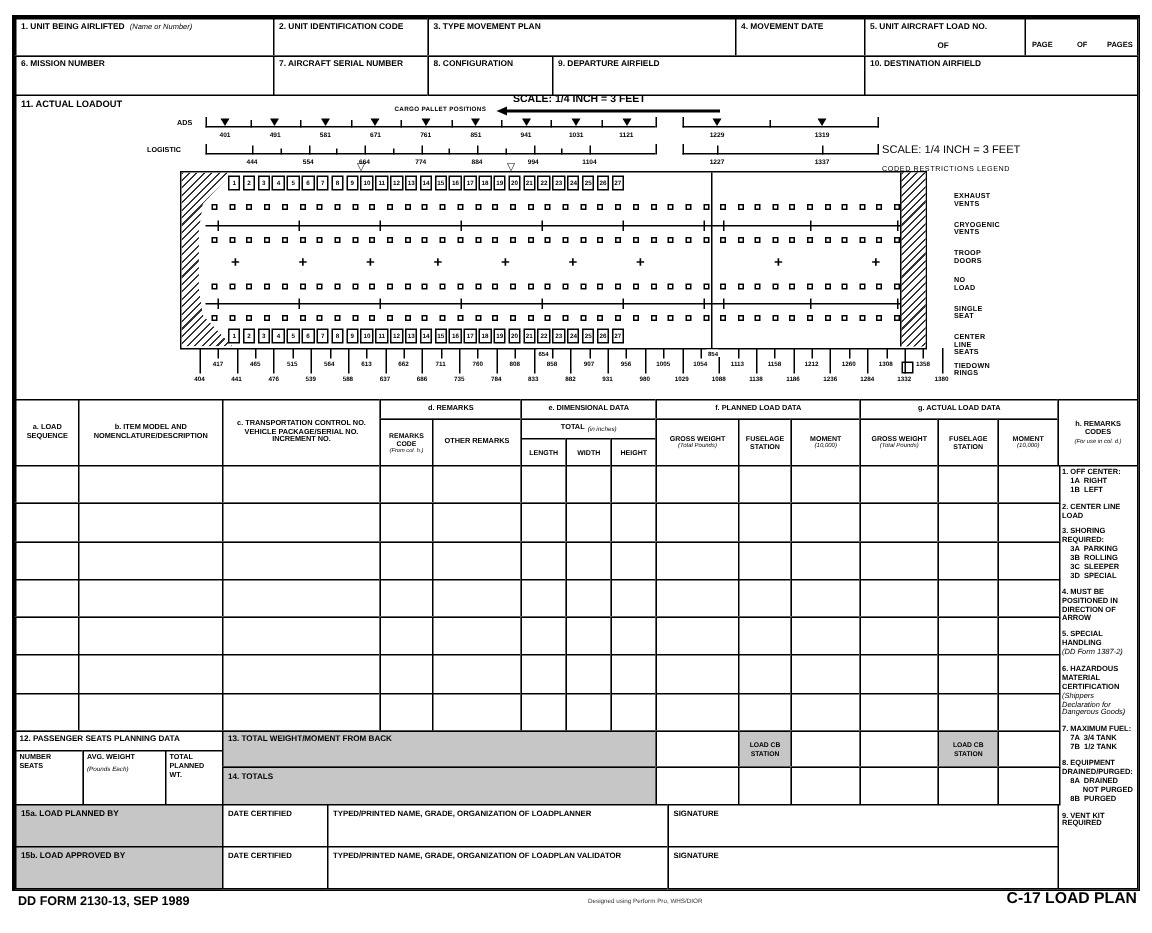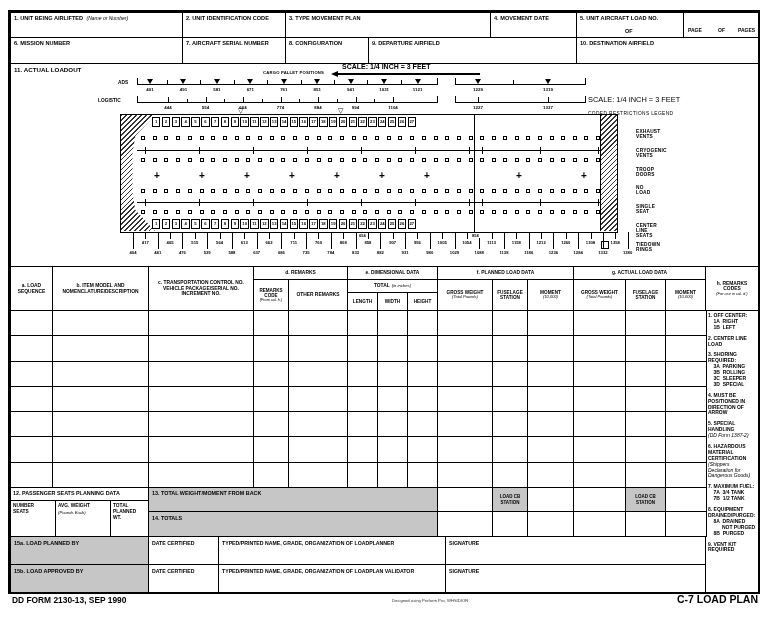--- a/index.html
+++ b/index.html
@@ -819,16 +819,16 @@
         <div class="fieldlbl">8.  CONFIGURATION</div>
       </div>
       <div class="cell" style="left: 368px; top: 37px; width: 209px; height: 27px;">
         <div class="fieldlbl">9.  DEPARTURE AIRFIELD</div>
       </div>
       <div class="cell" style="left: 576px; top: 37px; width: 183px; height: 27px;">
         <div class="fieldlbl">10. DESTINATION AIRFIELD</div>
       </div>
     </div>
 
-  <div class="abs b" style="left:12px;top:595px;font-size:8.4px;">DD FORM 2130-13, SEP 1990</div>
+  <div class="abs b" style="left:12px;top:595px;font-size:8.4px;">DD FORM 2130-13, SEP 1989</div>
   <div class="abs" style="left:392px;top:598px;font-size:4.2px;color:#333;">Designed using Perform Pro, WHS/DIOR</div>
-  <div class="abs b" style="left:618px;top:593px;width:140px;text-align:right;font-size:10.5px;">C-7 LOAD PLAN</div>
+  <div class="abs b" style="left:618px;top:593px;width:140px;text-align:right;font-size:10.5px;">C-17 LOAD PLAN</div>
 </div>
 
 </body></html>

